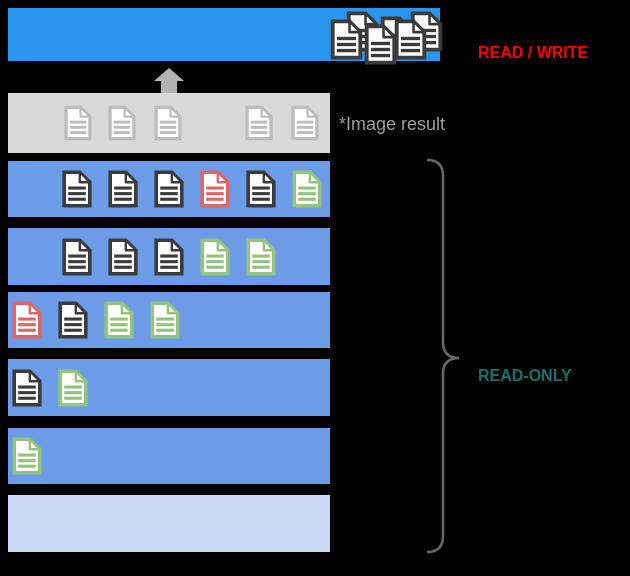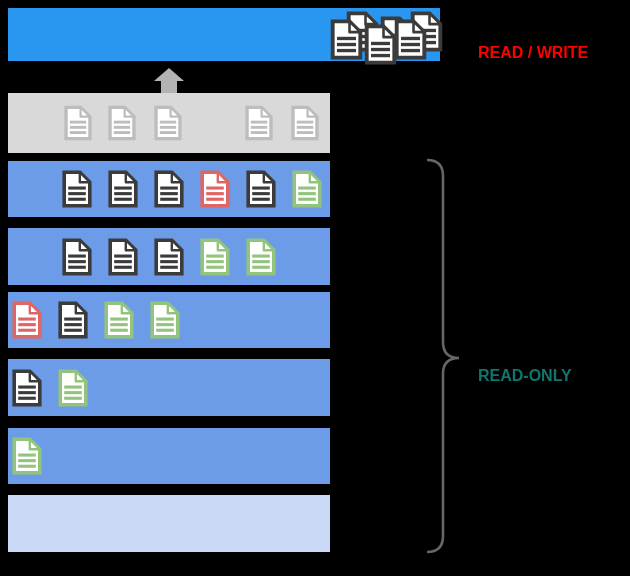--- a/index.html
+++ b/index.html
@@ -131,20 +131,21 @@
         <svg viewBox="0 0 30 38" width="28" height="36">
           <path d="M2.2 2.2 H17.8 L27.8 12.2 V35.8 H2.2 Z" fill="#ffffff" stroke="#bdbdbd" stroke-width="3.6" stroke-linejoin="miter"></path>
           <path d="M17.8 2.2 V12.2 H27.8 Z" fill="#ffffff" stroke="#bdbdbd" stroke-width="2.4" stroke-linejoin="round"></path>
           <rect x="6.2" y="16.5" width="17.6" height="3.1" fill="#bdbdbd"></rect>
           <rect x="6.2" y="22.1" width="17.6" height="3.1" fill="#bdbdbd"></rect>
           <rect x="6.2" y="27.7" width="17.6" height="3.1" fill="#bdbdbd"></rect>
         </svg>
       </div>
     </div>
 
+  <span class="label label-reg" id="image-result-label" style="left: 339px; top: 115px; color: rgb(158, 158, 158);">*Image result</span>
 
   <div id="layers">
       <div class="bar" style="left: 8px; top: 161px; width: 322px; height: 56px; background: rgb(108, 156, 232);">
         <div class="icon-slot" style="left: 54px; top: 9px;">
           <svg viewBox="0 0 30 38" width="30" height="38">
             <path d="M2.2 2.2 H17.8 L27.8 12.2 V35.8 H2.2 Z" fill="#ffffff" stroke="#3b3b3b" stroke-width="3.6" stroke-linejoin="miter"></path>
             <path d="M17.8 2.2 V12.2 H27.8 Z" fill="#ffffff" stroke="#3b3b3b" stroke-width="2.4" stroke-linejoin="round"></path>
             <rect x="6.2" y="16.5" width="17.6" height="3.1" fill="#3b3b3b"></rect>
             <rect x="6.2" y="22.1" width="17.6" height="3.1" fill="#3b3b3b"></rect>
             <rect x="6.2" y="27.7" width="17.6" height="3.1" fill="#3b3b3b"></rect>

